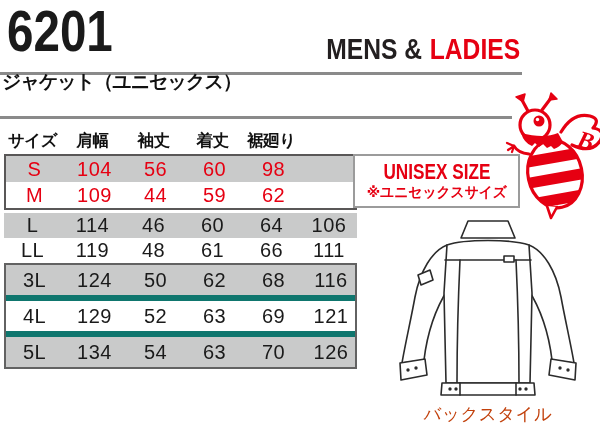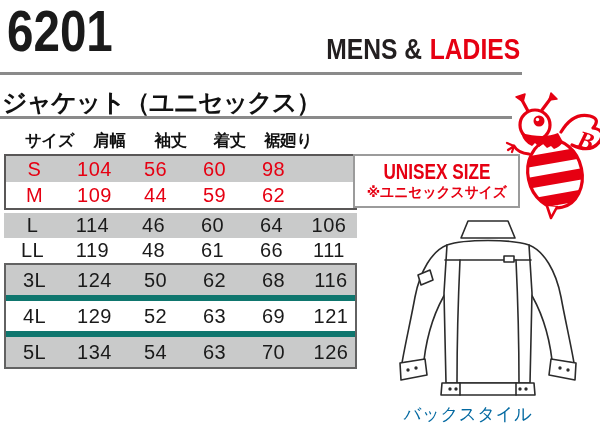--- a/index.html
+++ b/index.html
@@ -7,29 +7,29 @@
         font-family:"Liberation Sans","DejaVu Sans",sans-serif;color:#1a1a1a;}
 
   
   .product-code{position:absolute;left:7px;top:0px;font-size:58px;font-weight:bold;
     letter-spacing:0px;line-height:1.08;color:#1a1a1a;
     transform:scaleX(0.82);transform-origin:left top;white-space:nowrap;}
   .audience{position:absolute;right:80px;top:33px;font-size:29px;font-weight:bold;
     color:#231f20;transform:scaleX(0.85);transform-origin:right center;white-space:nowrap;}
   .audience .red{color:#e60012;margin-left:9px;}
   .rule1{position:absolute;left:0;top:72px;width:522px;height:3px;background:#8a8a8a;}
-  .product-name{position:absolute;left:2px;top:86px;font-size:25px;font-weight:bold;
+  .product-name{position:absolute;left:2px;top:69px;font-size:19px;font-weight:bold;
     letter-spacing:-1px;color:#111;white-space:nowrap;}
   .rule2{position:absolute;left:0;top:116px;width:512px;height:3px;background:#8a8a8a;}
 
   
   .size-table{position:absolute;left:4px;top:128px;width:353px;}
   .trow{display:grid;grid-template-columns:57px 63px 59px 59px 59px 56px;
         align-items:center;text-align:center;}
-  .thead{height:25px;font-size:16.5px;font-weight:bold;color:#111;letter-spacing:-0.5px;margin-left:17px;}
+  .thead{height:25px;font-size:16.5px;font-weight:bold;color:#111;letter-spacing:-0.5px;}
   .tdata{font-size:20px;color:#1a1a1a;letter-spacing:0.5px;}
   .shade{background:#c9caca;}
   .hl{color:#e60012;}
   .hl .tcell{color:#e60012;}
   .tgroup{box-sizing:border-box;}
   .group-sm{border:2px solid #595757;margin-top:1px;}
   .group-sm .trow{height:26px;}
   .group-mid{margin-top:3px;}
   .group-mid .trow{height:25px;}
   .group-lg{border:2px solid #626262;}
@@ -41,22 +41,22 @@
     border:2px solid #9b9b9b;box-sizing:border-box;background:#fff;
     display:flex;flex-direction:column;align-items:center;justify-content:center;z-index:2;}
   .unisex-title{font-size:21.5px;font-weight:bold;color:#e60012;line-height:1.05;
     transform:scaleX(0.8);transform-origin:center;white-space:nowrap;}
   .unisex-sub{font-size:14.5px;font-weight:bold;color:#e60012;line-height:1.2;
     transform:scaleX(0.95);transform-origin:center;white-space:nowrap;}
 
   
   .bee{position:absolute;left:498px;top:92px;width:103px;height:128px;z-index:3;}
   .jacket{position:absolute;left:392px;top:213px;width:192px;height:192px;z-index:1;}
-  .jacket-caption{position:absolute;left:368px;top:402px;width:200px;text-align:center;
-    font-size:17.5px;color:#0369a1;letter-spacing:0.5px;}
+  .jacket-caption{position:absolute;left:388px;top:402px;width:200px;text-align:center;
+    font-size:17.5px;color:#c2410c;letter-spacing:0.5px;}
 </style>
 </head>
 <body>
 
 <div class="page">
 
   <div class="product-code">6201</div>
   <div class="audience">
     <span>MENS &amp;</span><span class="red">LADIES</span>
   </div>

